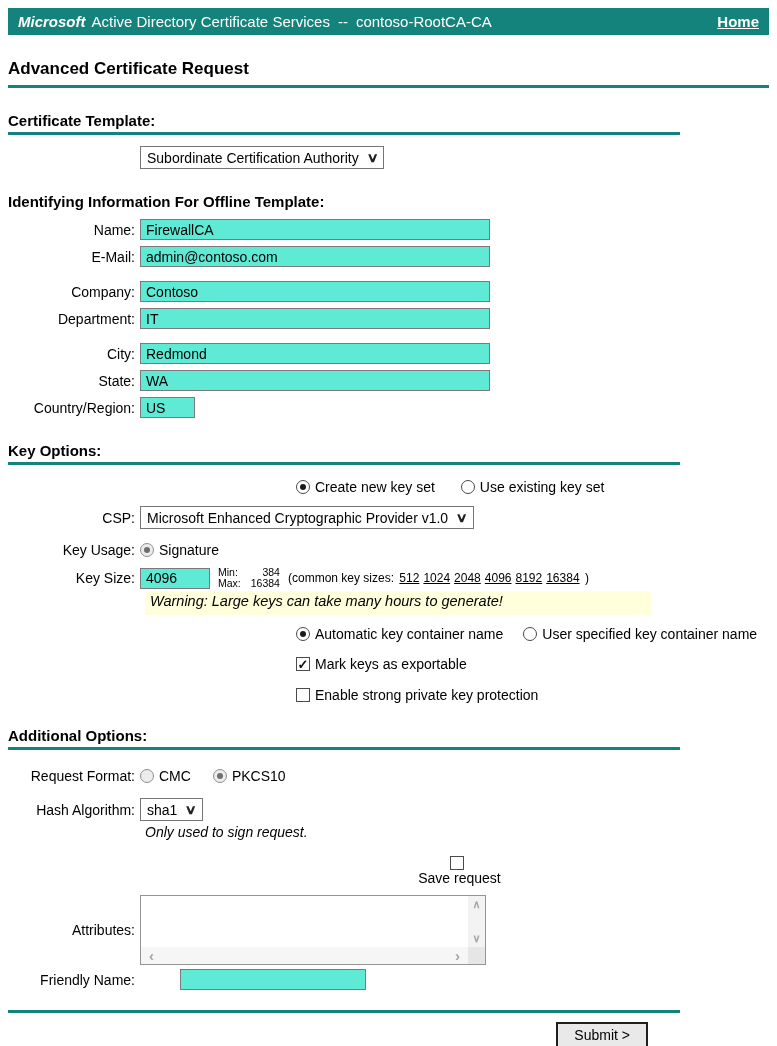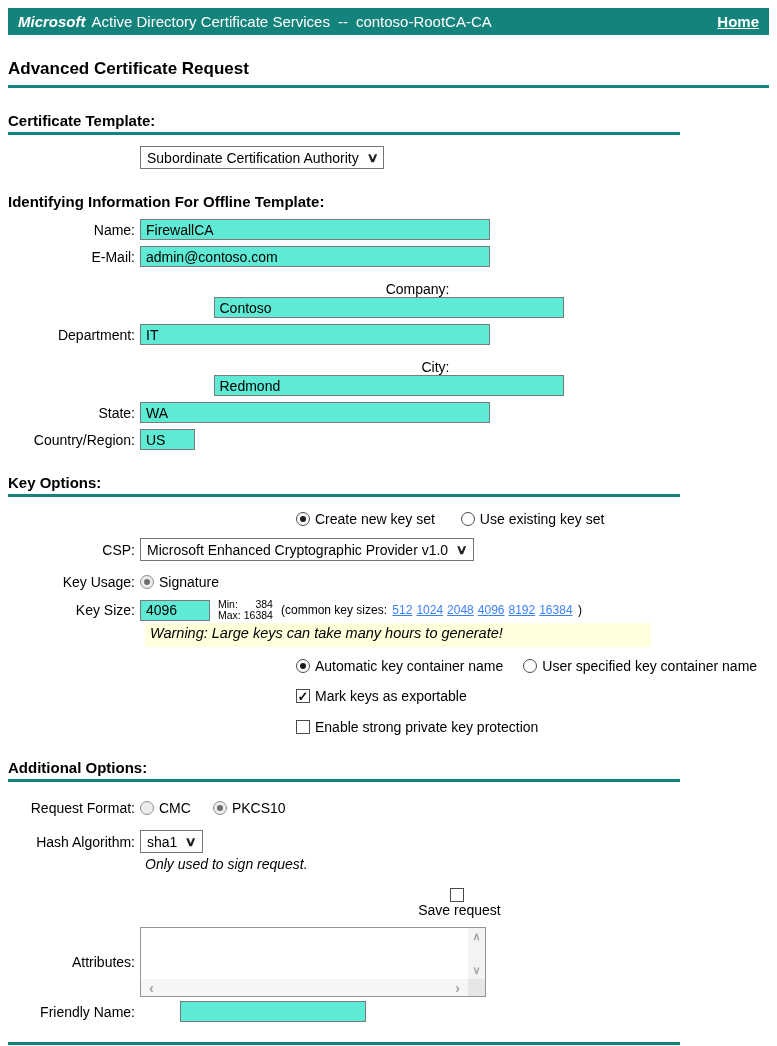--- a/index.html
+++ b/index.html
@@ -34,21 +34,21 @@
     width: 672px;
     padding-bottom: 3px;
     border-bottom: 3px solid #14837C;
     margin-top: 24px;
   }
   .plain-head { font-weight: bold; font-size: 15px; margin-top: 24px; }
   .section-rule { height: 3px; background: #14837C; width: 672px; margin-top: 20px; }
 
   .row { display: flex; align-items: center; margin-top: 6px; }
   .label { width: 132px; text-align: right; padding-right: 5px; flex: none; }
-  .group-gap { margin-top: 14px; flex-direction: column; }
+  .group-gap { margin-top: 14px; }
   .indent { margin-left: 288px; }
   .indent-sm { margin-left: 137px; }
 
   .tbox {
     border: 1px solid #7a7a7a;
     height: 21px;
     width: 350px;
     padding: 1px 5px;
     font-family: "Liberation Sans", sans-serif;
     font-size: 14px;
@@ -79,25 +79,25 @@
   .cbox {
     width: 14px; height: 14px; border: 1px solid #4a4a4a; background: #fff;
     display: inline-flex; align-items: center; justify-content: center; flex: none;
   }
   .cbox.checked::after { content: "✓"; font-size: 13px; font-weight: bold; color: #111; line-height: 1; }
   .ctl-label { margin-left: 5px; }
   .pair-gap { margin-left: 26px; }
 
   .minmax {
     font-size: 10.5px; line-height: 11px; margin: 0 8px 0 8px;
-    display: grid; grid-template-columns: auto auto; column-gap: 3px; flex: none;
+    display: grid; grid-template-columns: auto auto; column-gap: 10px; flex: none;
   }
   .minmax .num { text-align: right; }
   .common { font-size: 12px; white-space: nowrap; }
-  .common a { color: #3b82f6; text-decoration: underline; margin: 0 2px; }
+  .common a { color: #000000; text-decoration: underline; margin: 0 2px; }
 
   .warn-row { margin-top: 2px; }
   .warning {
     margin-left: 137px;
     background: #FFFFDC;
     font-style: italic;
     padding: 2px 8px 6px 5px;
     width: 506px;
     font-size: 14.5px;
   }

